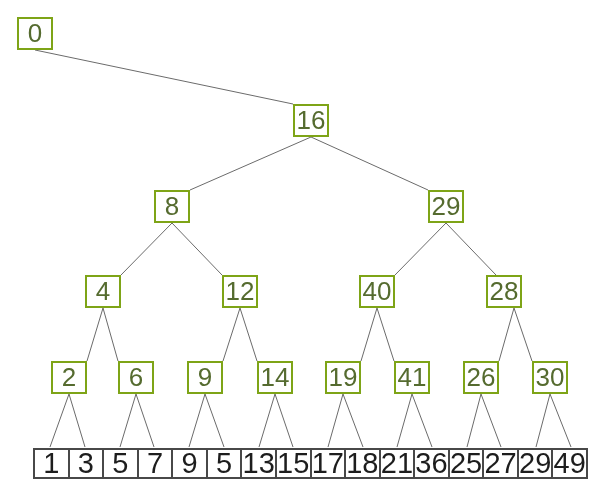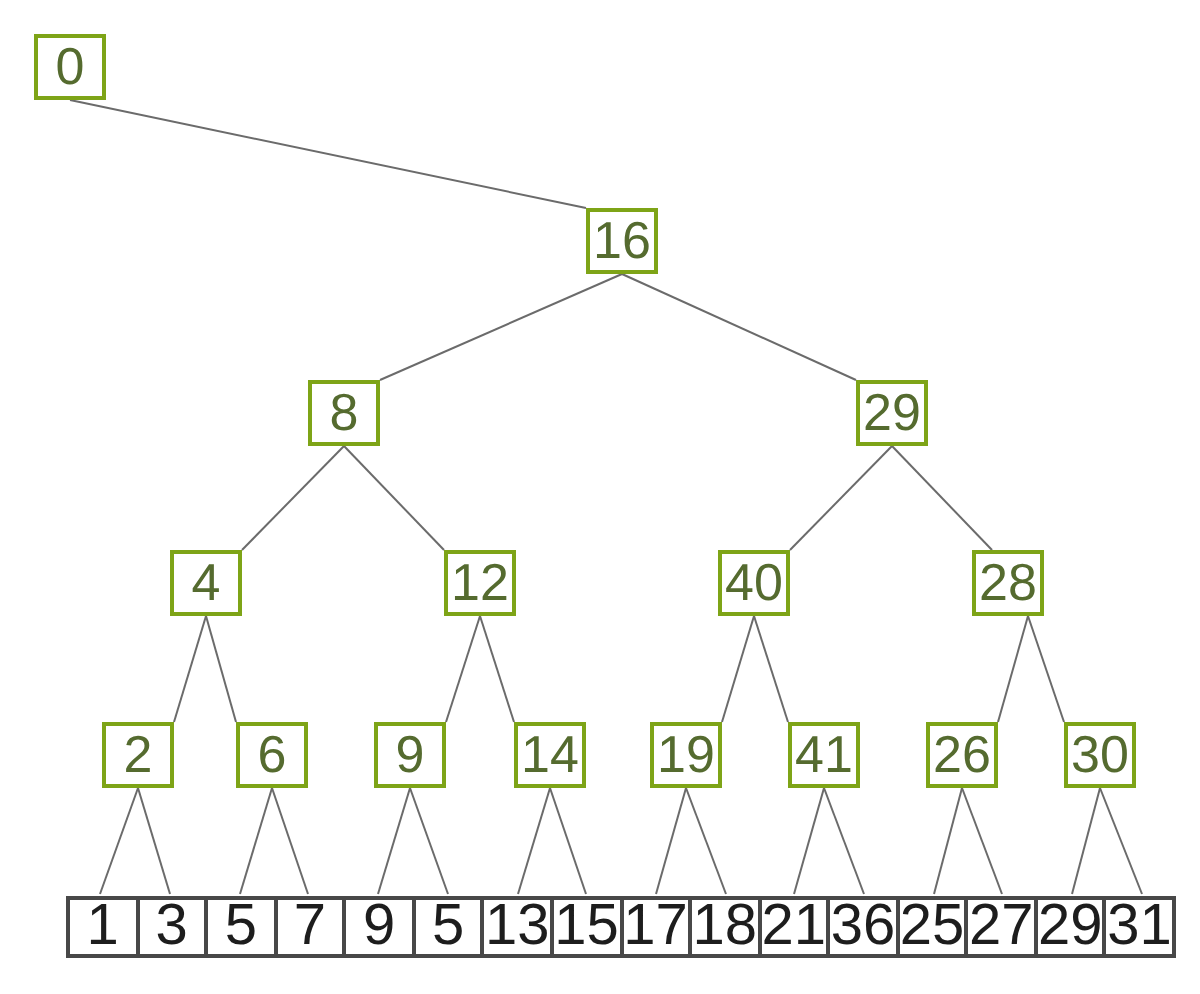--- a/index.html
+++ b/index.html
@@ -108,16 +108,16 @@
     <div class="leaf">5</div>
     <div class="leaf">13</div>
     <div class="leaf">15</div>
     <div class="leaf">17</div>
     <div class="leaf">18</div>
     <div class="leaf">21</div>
     <div class="leaf">36</div>
     <div class="leaf">25</div>
     <div class="leaf">27</div>
     <div class="leaf">29</div>
-    <div class="leaf">31</div>
+    <div class="leaf">49</div>
   </div>
 
 </div>
 
 </body></html>

